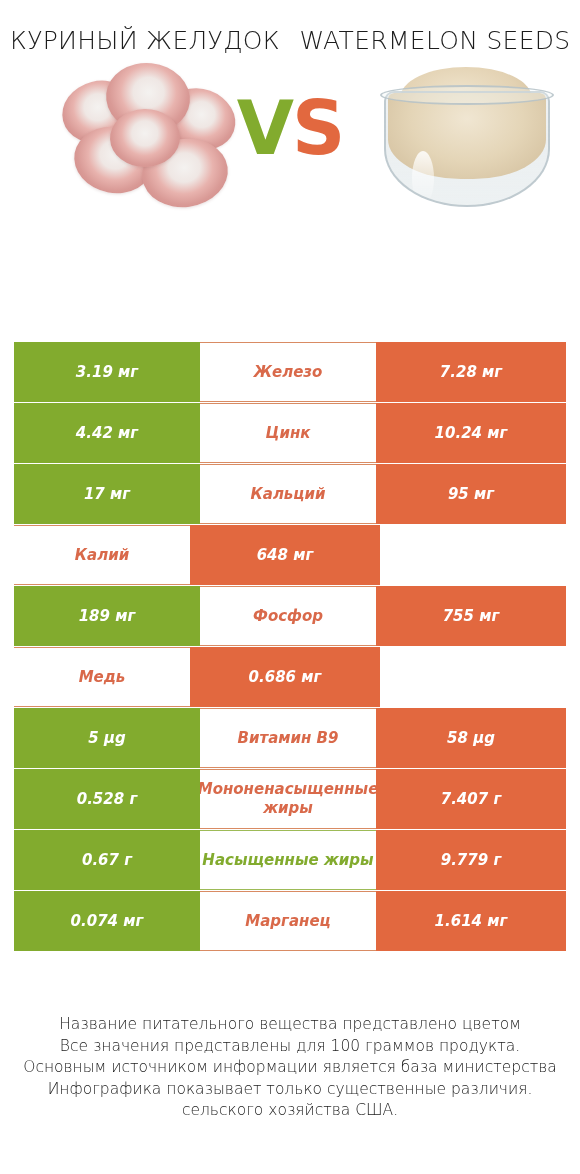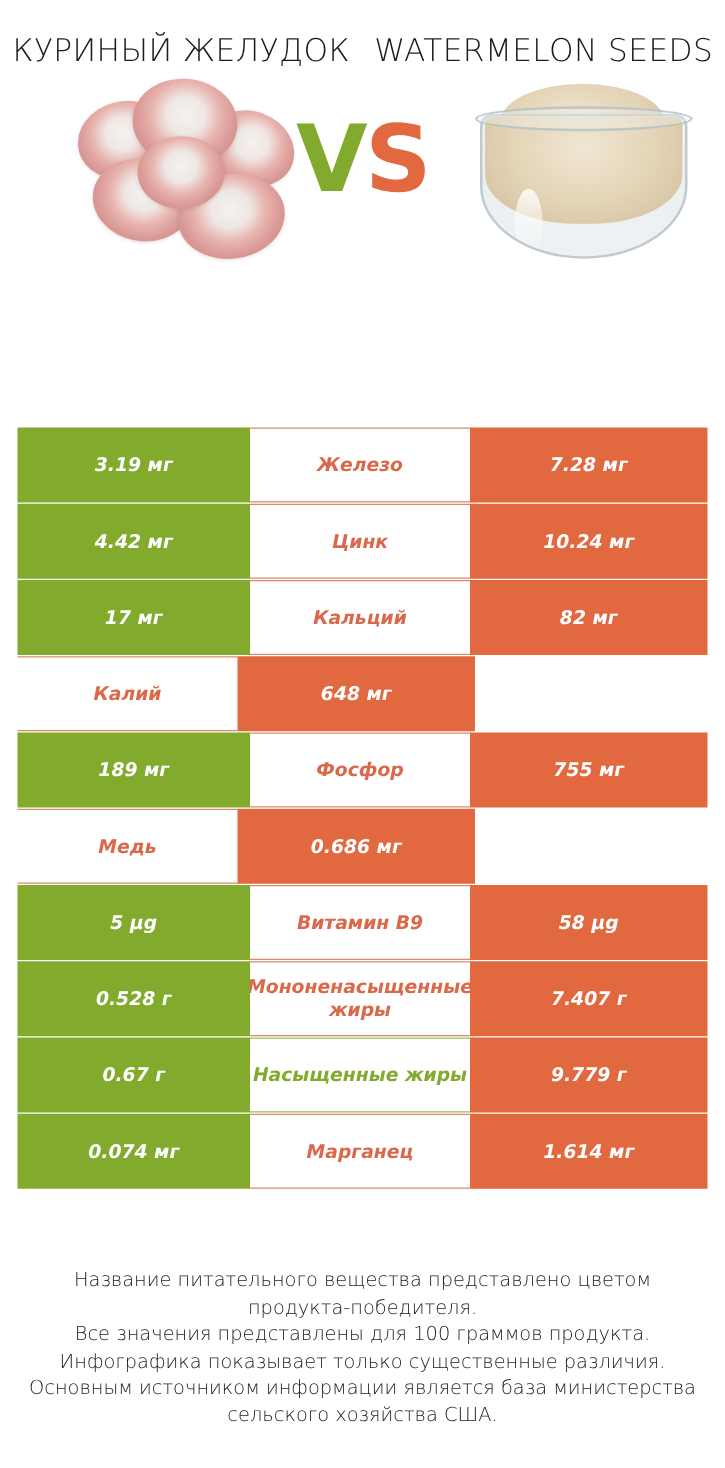--- a/index.html
+++ b/index.html
@@ -224,21 +224,21 @@
       <div class="cell cell-right">7.28 мг</div>
     </div>
     <div class="nrow">
       <div class="cell cell-left">4.42 мг</div>
       <div class="cell cell-mid win-right">Цинк</div>
       <div class="cell cell-right">10.24 мг</div>
     </div>
     <div class="nrow">
       <div class="cell cell-left">17 мг</div>
       <div class="cell cell-mid win-right">Кальций</div>
-      <div class="cell cell-right">82 мг</div>
+      <div class="cell cell-right">95 мг</div>
     </div>
     <div class="nrow">
       <div class="cell cell-mid win-right">Калий</div>
       <div class="cell cell-right">648 мг</div>
     </div>
     <div class="nrow">
       <div class="cell cell-left">189 мг</div>
       <div class="cell cell-mid win-right">Фосфор</div>
       <div class="cell cell-right">755 мг</div>
     </div>
@@ -263,18 +263,17 @@
     </div>
     <div class="nrow">
       <div class="cell cell-left">0.074 мг</div>
       <div class="cell cell-mid win-right">Марганец</div>
       <div class="cell cell-right">1.614 мг</div>
     </div>
   </div>
 
 <div class="footer">
     <div>Название питательного вещества представлено цветом</div>
-    <div>продукта-победителя.</div>
     <div>Все значения представлены для 100 граммов продукта.</div>
+    <div>Основным источником информации является база министерства</div>
     <div>Инфографика показывает только существенные различия.</div>
-    <div>Основным источником информации является база министерства</div>
     <div>сельского хозяйства США.</div>
   </div>
 
 </body></html>

